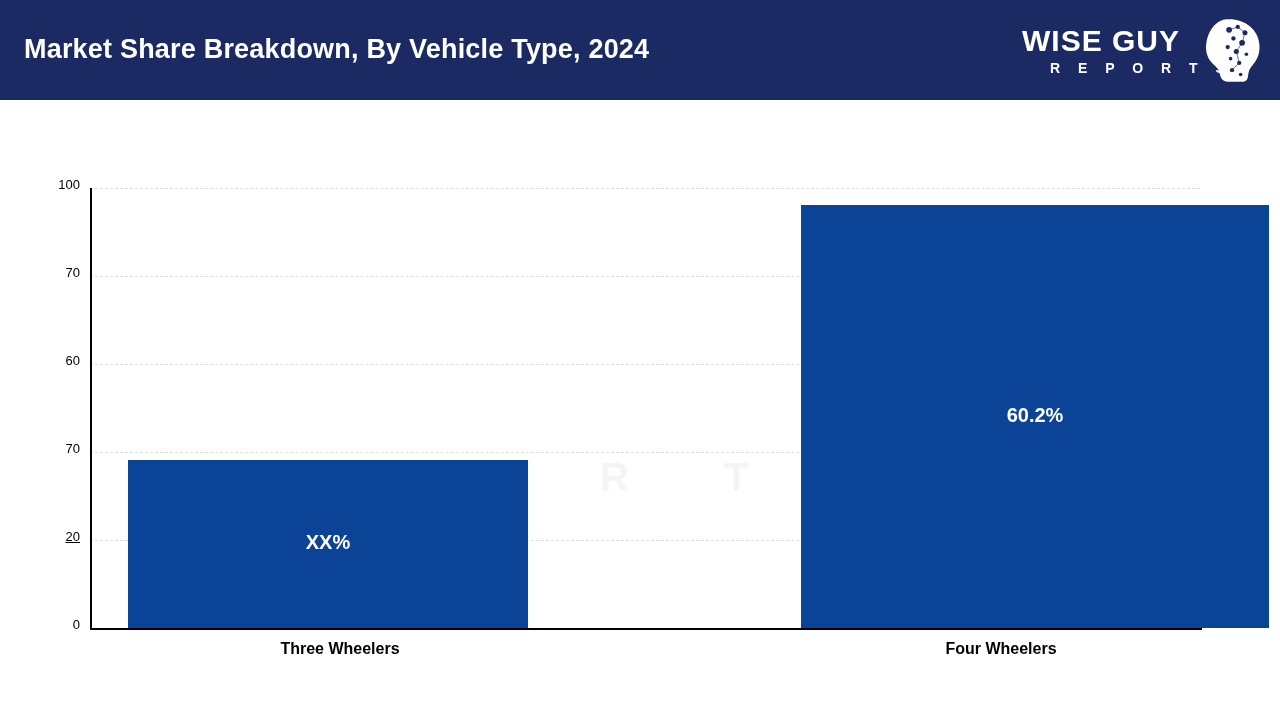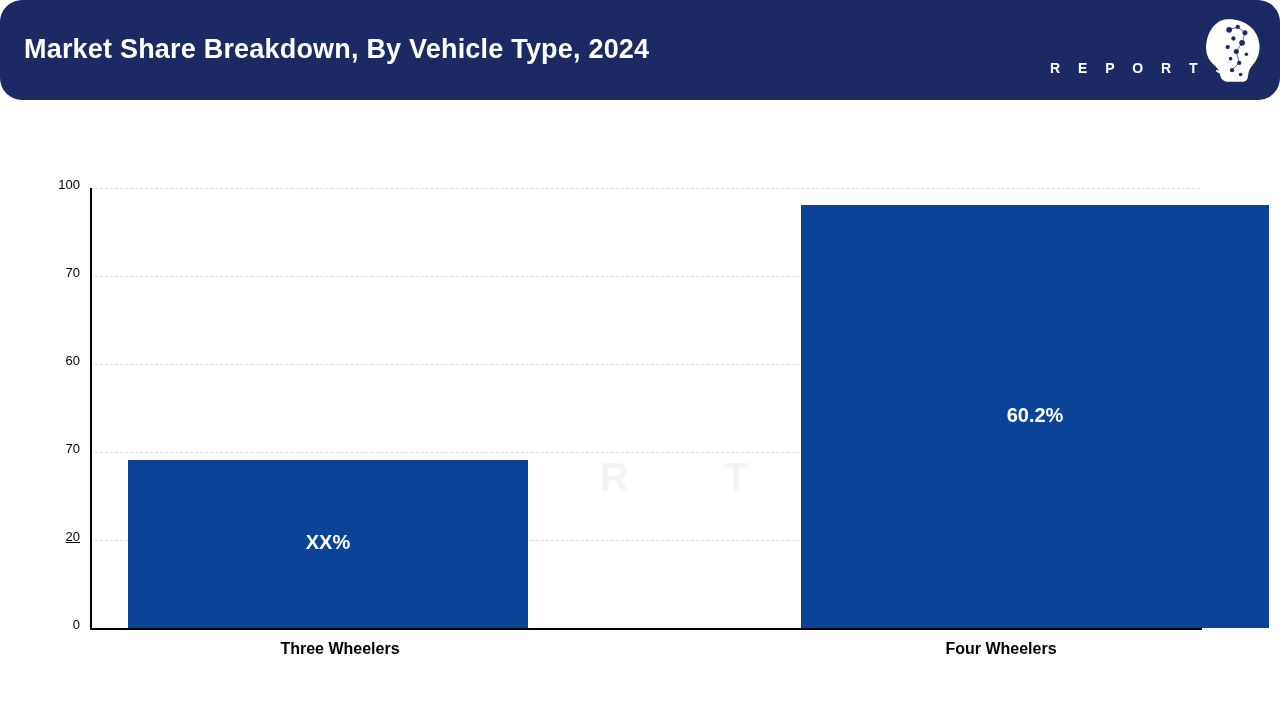--- a/index.html
+++ b/index.html
@@ -17,21 +17,20 @@
 
   
   .header {
     position: absolute;
     left: 0;
     top: 0;
     width: 1280px;
     height: 100px;
     background: #1b2a63;
     box-sizing: border-box;
-    border-radius: 22px;
   }
   .header-title {
     position: absolute;
     left: 24px;
     top: 34px;
     color: #ffffff;
     font-size: 27px;
     font-weight: bold;
     letter-spacing: 0.2px;
     white-space: nowrap;
@@ -190,20 +189,21 @@
     text-align: center;
   }
 </style>
 </head>
 <body>
 
 <div class="header">
   <div class="header-title">Market Share Breakdown, By Vehicle Type, 2024</div>
 
   <div class="logo">
+    <div class="logo-wise">WISE GUY</div>
     <div class="logo-reports">R E P O R T S</div>
     <svg class="logo-head" viewBox="0 0 100 100">
       <path d="M38 8 C62 4 86 18 88 42 C90 62 78 70 74 78 C71 86 74 92 66 94 L44 94 C36 94 34 88 32 80 C30 72 20 70 16 58 C10 42 18 14 38 8 Z" fill="#ffffff"></path>
       <circle cx="46" cy="22" r="4" fill="#1b2a63"></circle>
       <circle cx="58" cy="18" r="3" fill="#1b2a63"></circle>
       <circle cx="68" cy="26" r="3.5" fill="#1b2a63"></circle>
       <circle cx="52" cy="34" r="3" fill="#1b2a63"></circle>
       <circle cx="64" cy="40" r="4" fill="#1b2a63"></circle>
       <circle cx="44" cy="46" r="3" fill="#1b2a63"></circle>
       <circle cx="56" cy="52" r="3.5" fill="#1b2a63"></circle>

